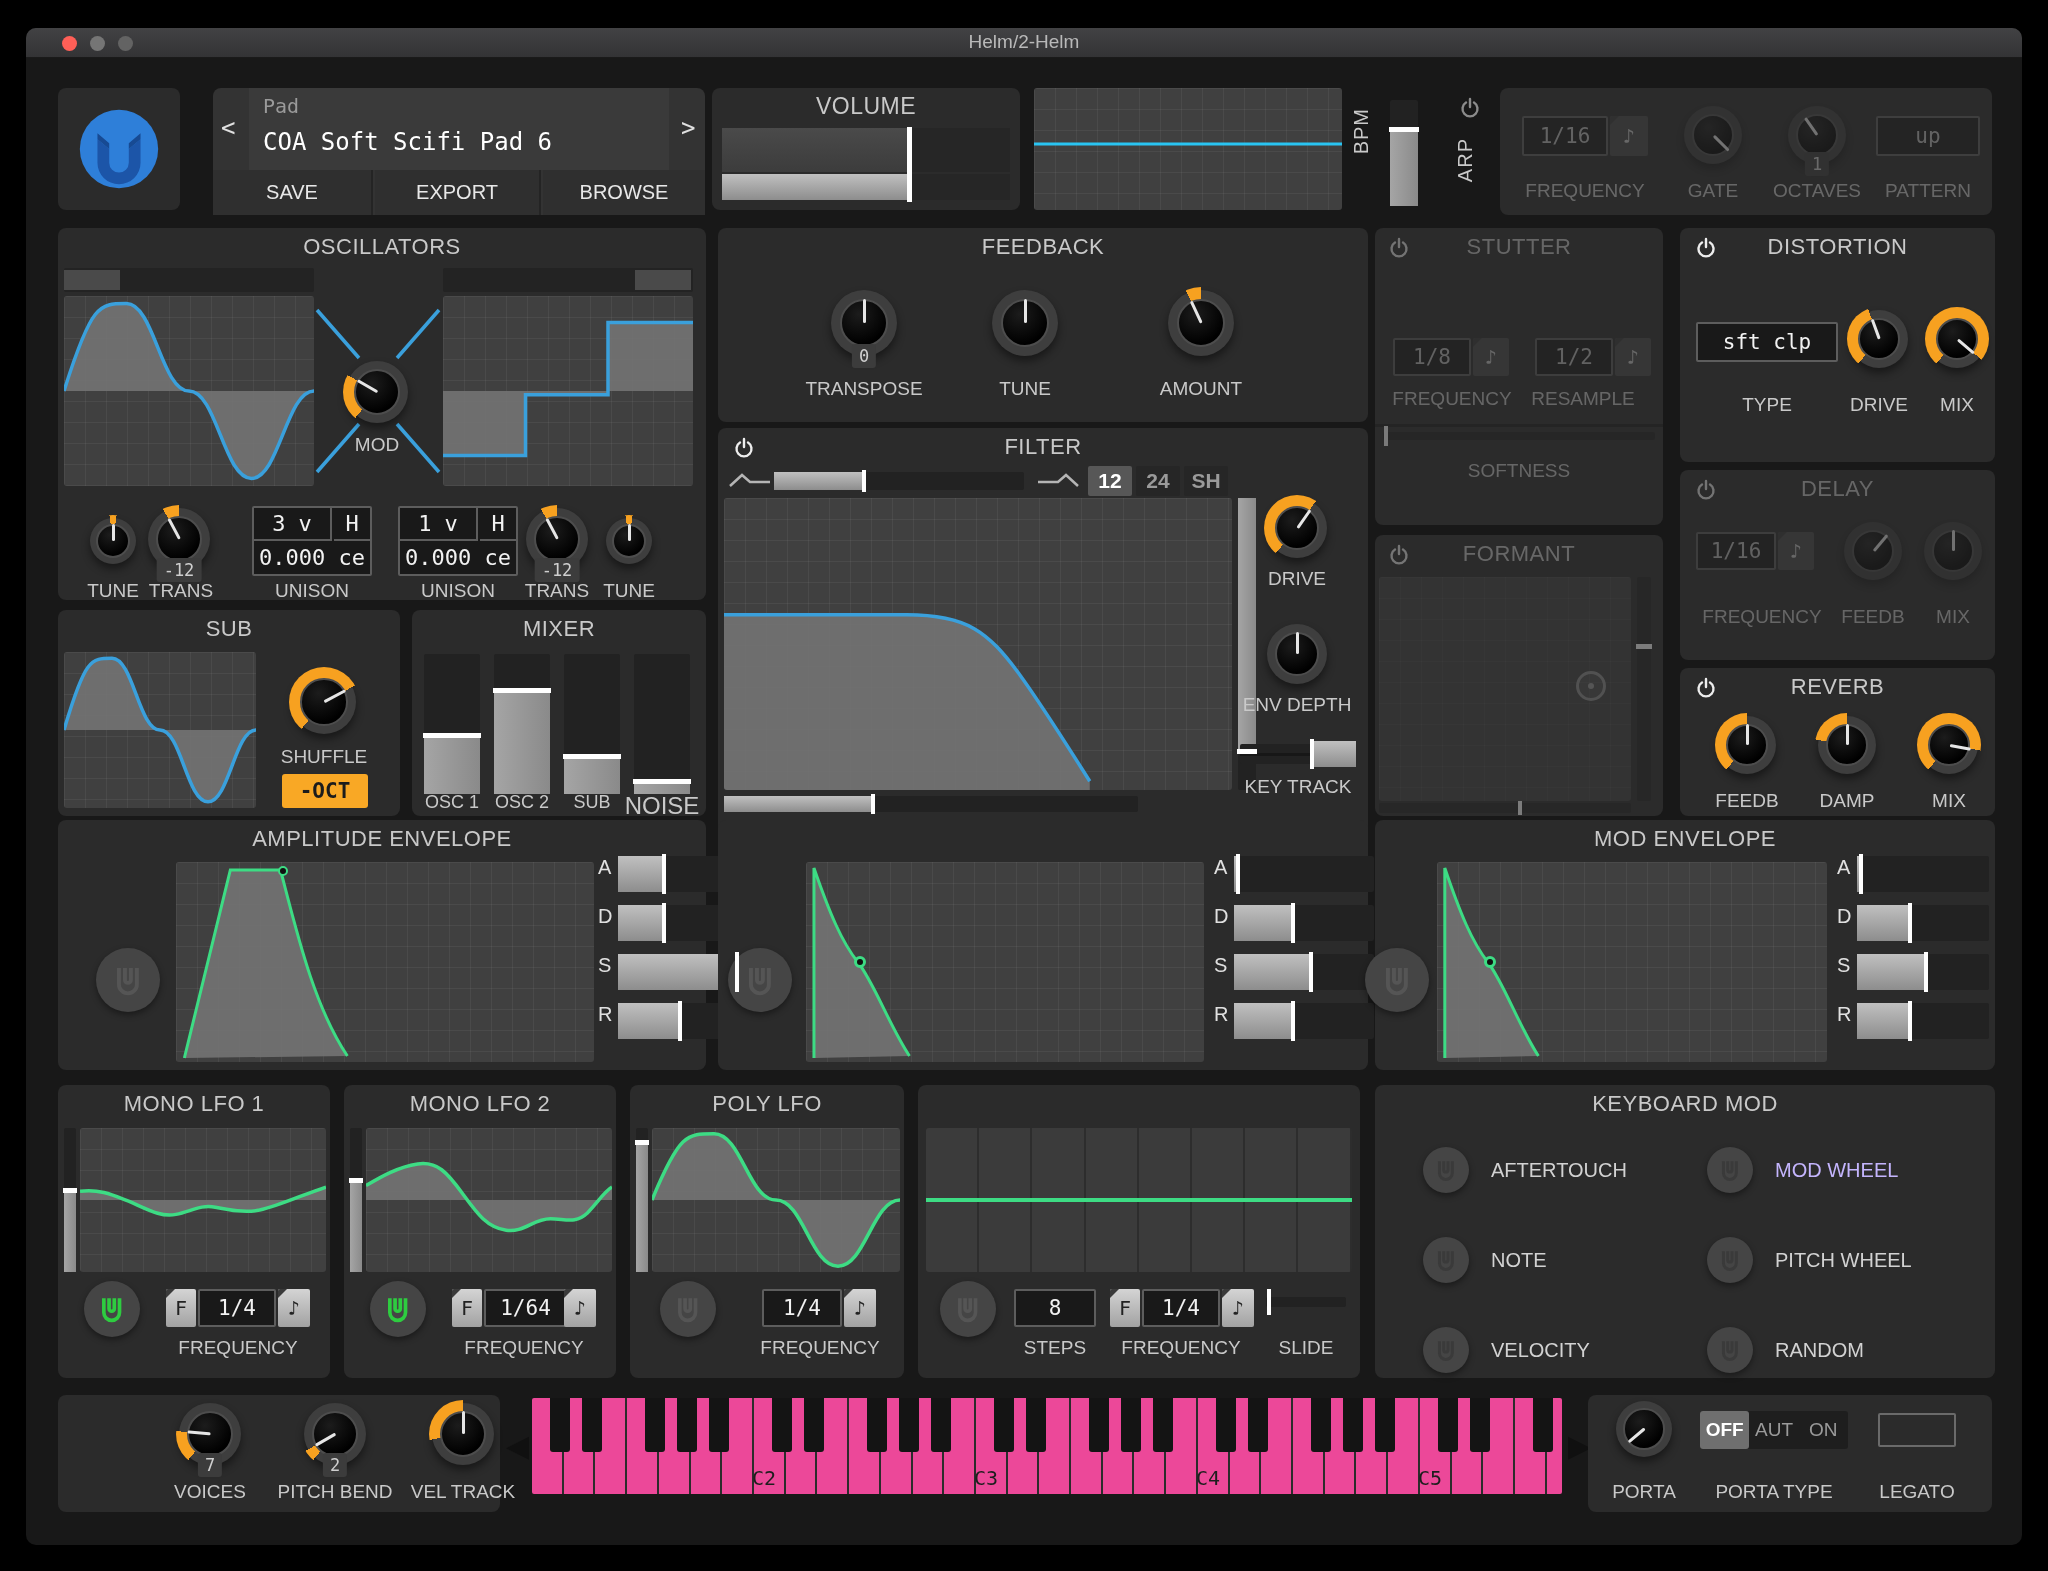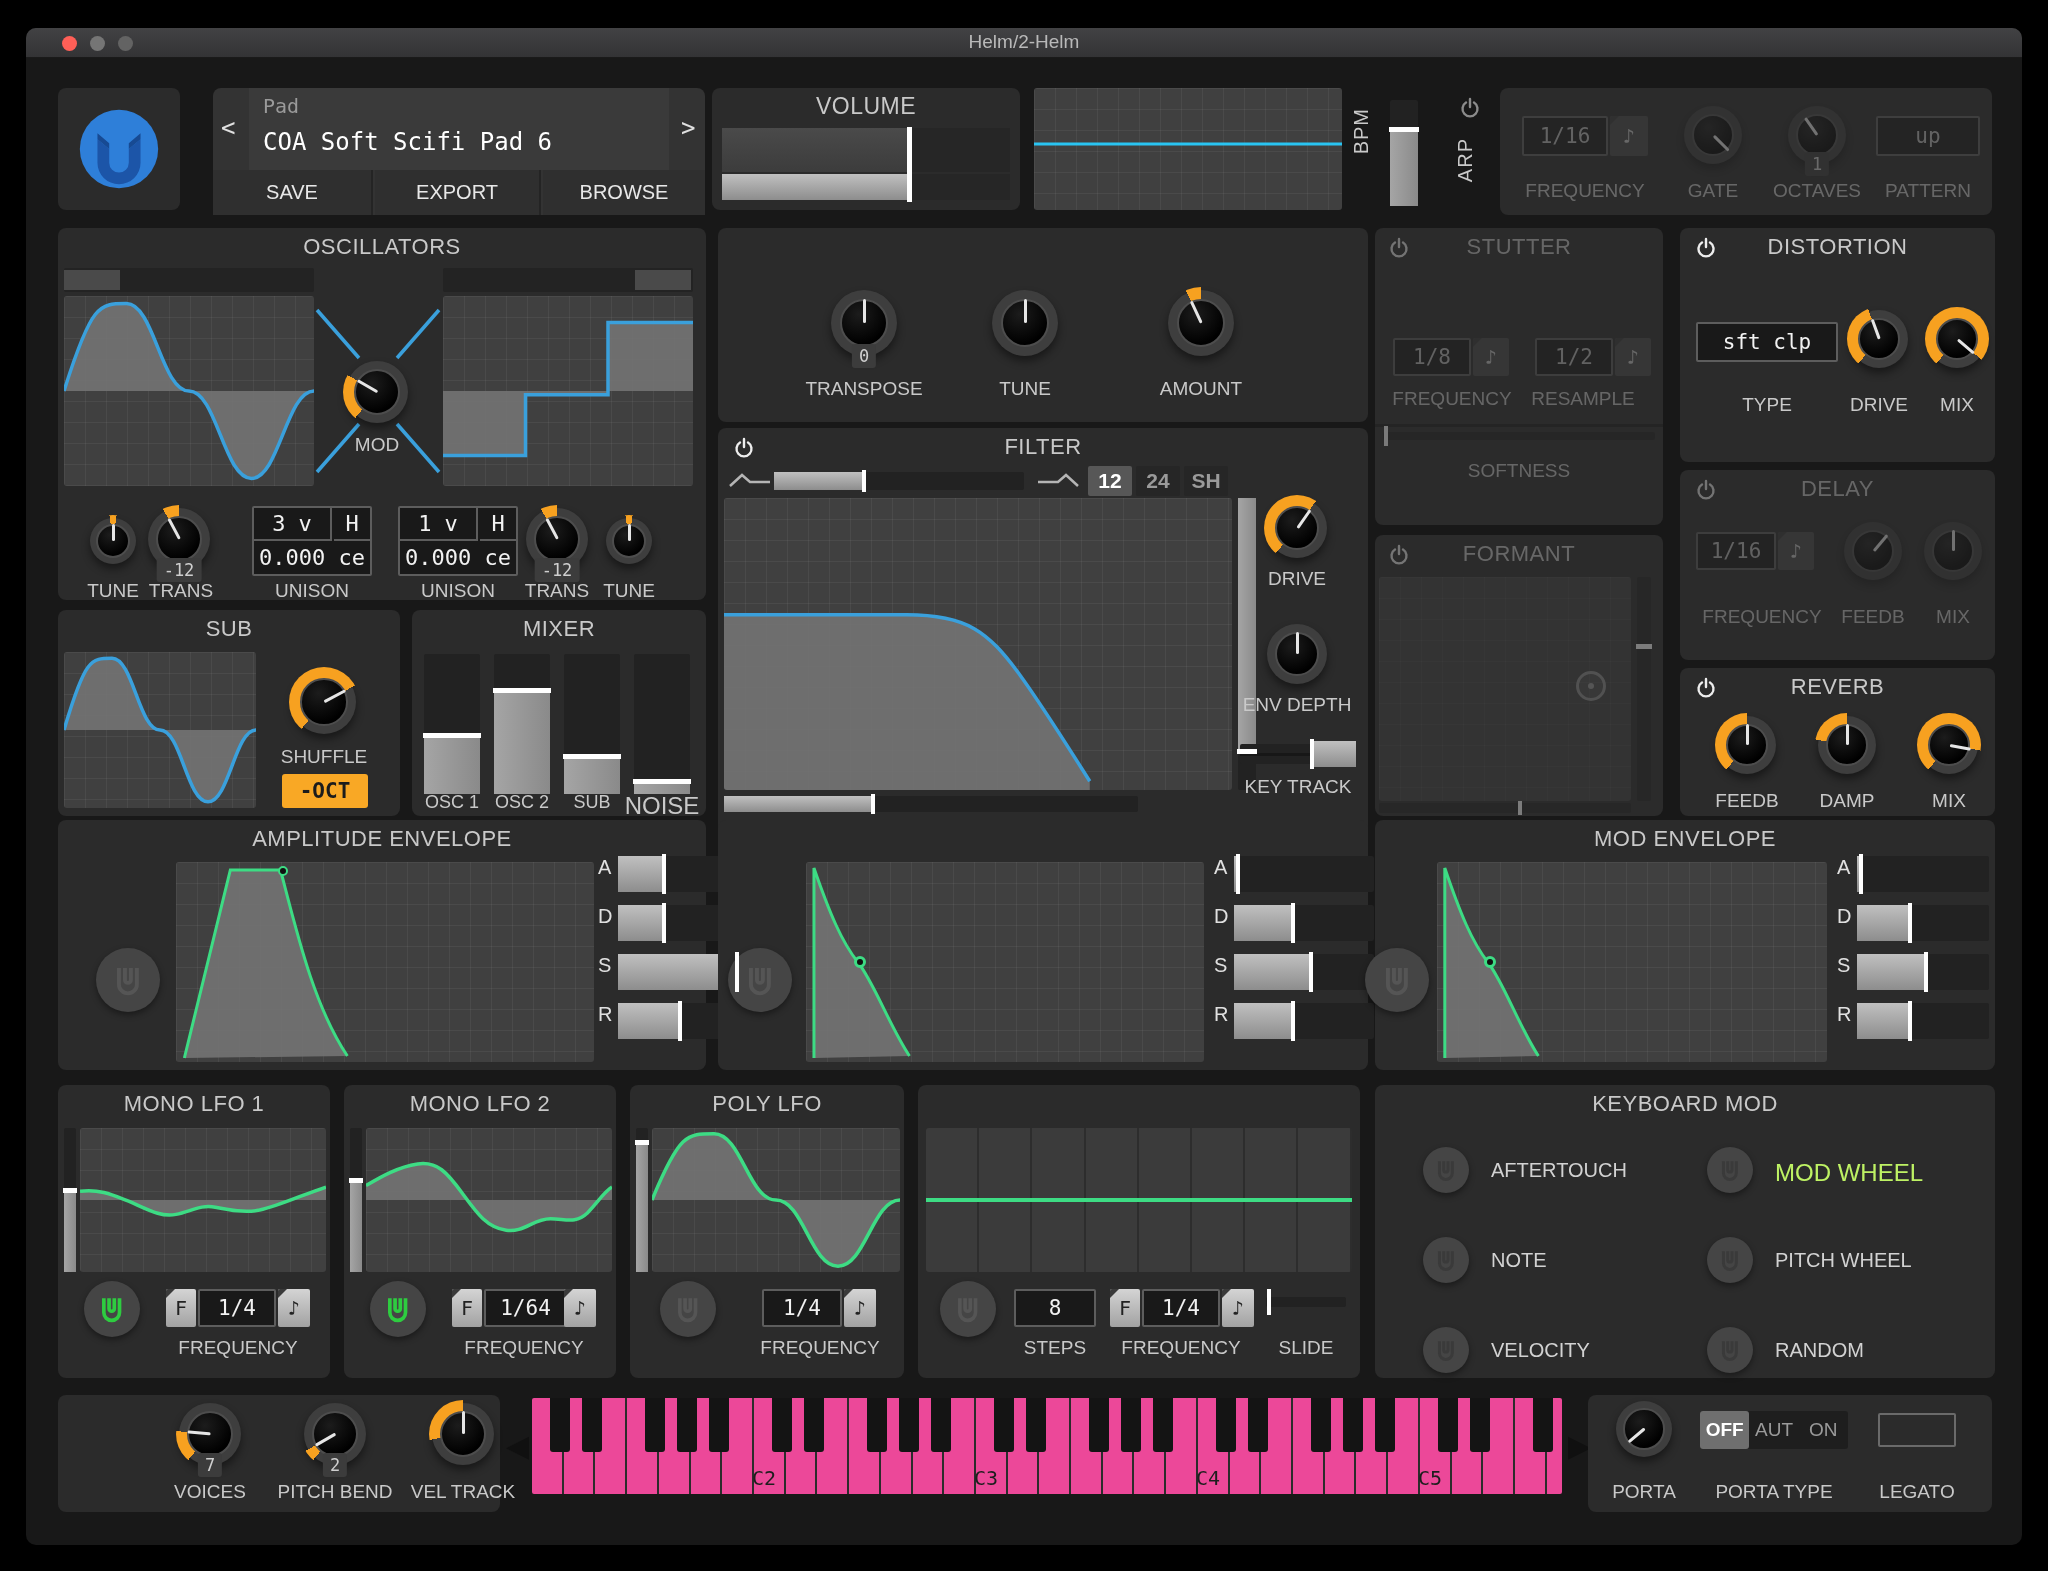--- a/index.html
+++ b/index.html
@@ -255,20 +255,21 @@
       <div class="vfill" style="height: 7%;"></div>
       <div class="vhnd" style="bottom: 7%;"></div>
     </div>
   <div class="lbl" style="left:40px;top:182px;font-size:18px">OSC 1</div>
   <div class="lbl" style="left:110px;top:182px;font-size:18px">OSC 2</div>
   <div class="lbl" style="left:180px;top:182px;font-size:18px">SUB</div>
   <div class="lbl" style="left:250px;top:182px;font-size:24px">NOISE</div>
 </div>
 
 <div class="panel" style="left:718px;top:228px;width:650px;height:194px">
+  <div class="hdr">FEEDBACK</div>
   <div class="knob" style="left:113px;top:62px;width:66px;height:66px;--rot:0deg">
       <div class="ring"></div>
       <div class="body"></div>
       <div class="ptr"></div>
     </div>
   <div class="badge" style="left:146px;top:116px">0</div>
   <div class="knob" style="left:274px;top:62px;width:66px;height:66px;--rot:0deg">
       <div class="ring"></div>
       <div class="body"></div>
       <div class="ptr"></div>
@@ -725,21 +726,21 @@
         <path d="M10 4 v8 a2 2 0 0 0 4 0 V4"></path>
       </svg>
     </div>
   <div class="abs" style="left:116px;top:254px;color:#d2d2d2;font-size:20px">VELOCITY</div>
   <div class="modsrc" style="left:332px;top:62px;width:46px;height:46px">
       <svg viewBox="0 0 24 24" fill="none" stroke="#3a3a3a" stroke-width="2.8" stroke-linejoin="round">
         <path d="M6 4 v11 a6 6 0 0 0 12 0 V4"></path>
         <path d="M10 4 v8 a2 2 0 0 0 4 0 V4"></path>
       </svg>
     </div>
-  <div class="abs" style="left:400px;top:74px;color:#bef264;font-size:24px">MOD WHEEL</div>
+  <div class="abs" style="left:400px;top:74px;color:#c4b5fd;font-size:20px">MOD WHEEL</div>
   <div class="modsrc" style="left:332px;top:152px;width:46px;height:46px">
       <svg viewBox="0 0 24 24" fill="none" stroke="#3a3a3a" stroke-width="2.8" stroke-linejoin="round">
         <path d="M6 4 v11 a6 6 0 0 0 12 0 V4"></path>
         <path d="M10 4 v8 a2 2 0 0 0 4 0 V4"></path>
       </svg>
     </div>
   <div class="abs" style="left:400px;top:164px;color:#d2d2d2;font-size:20px">PITCH WHEEL</div>
   <div class="modsrc" style="left:332px;top:242px;width:46px;height:46px">
       <svg viewBox="0 0 24 24" fill="none" stroke="#3a3a3a" stroke-width="2.8" stroke-linejoin="round">
         <path d="M6 4 v11 a6 6 0 0 0 12 0 V4"></path>

